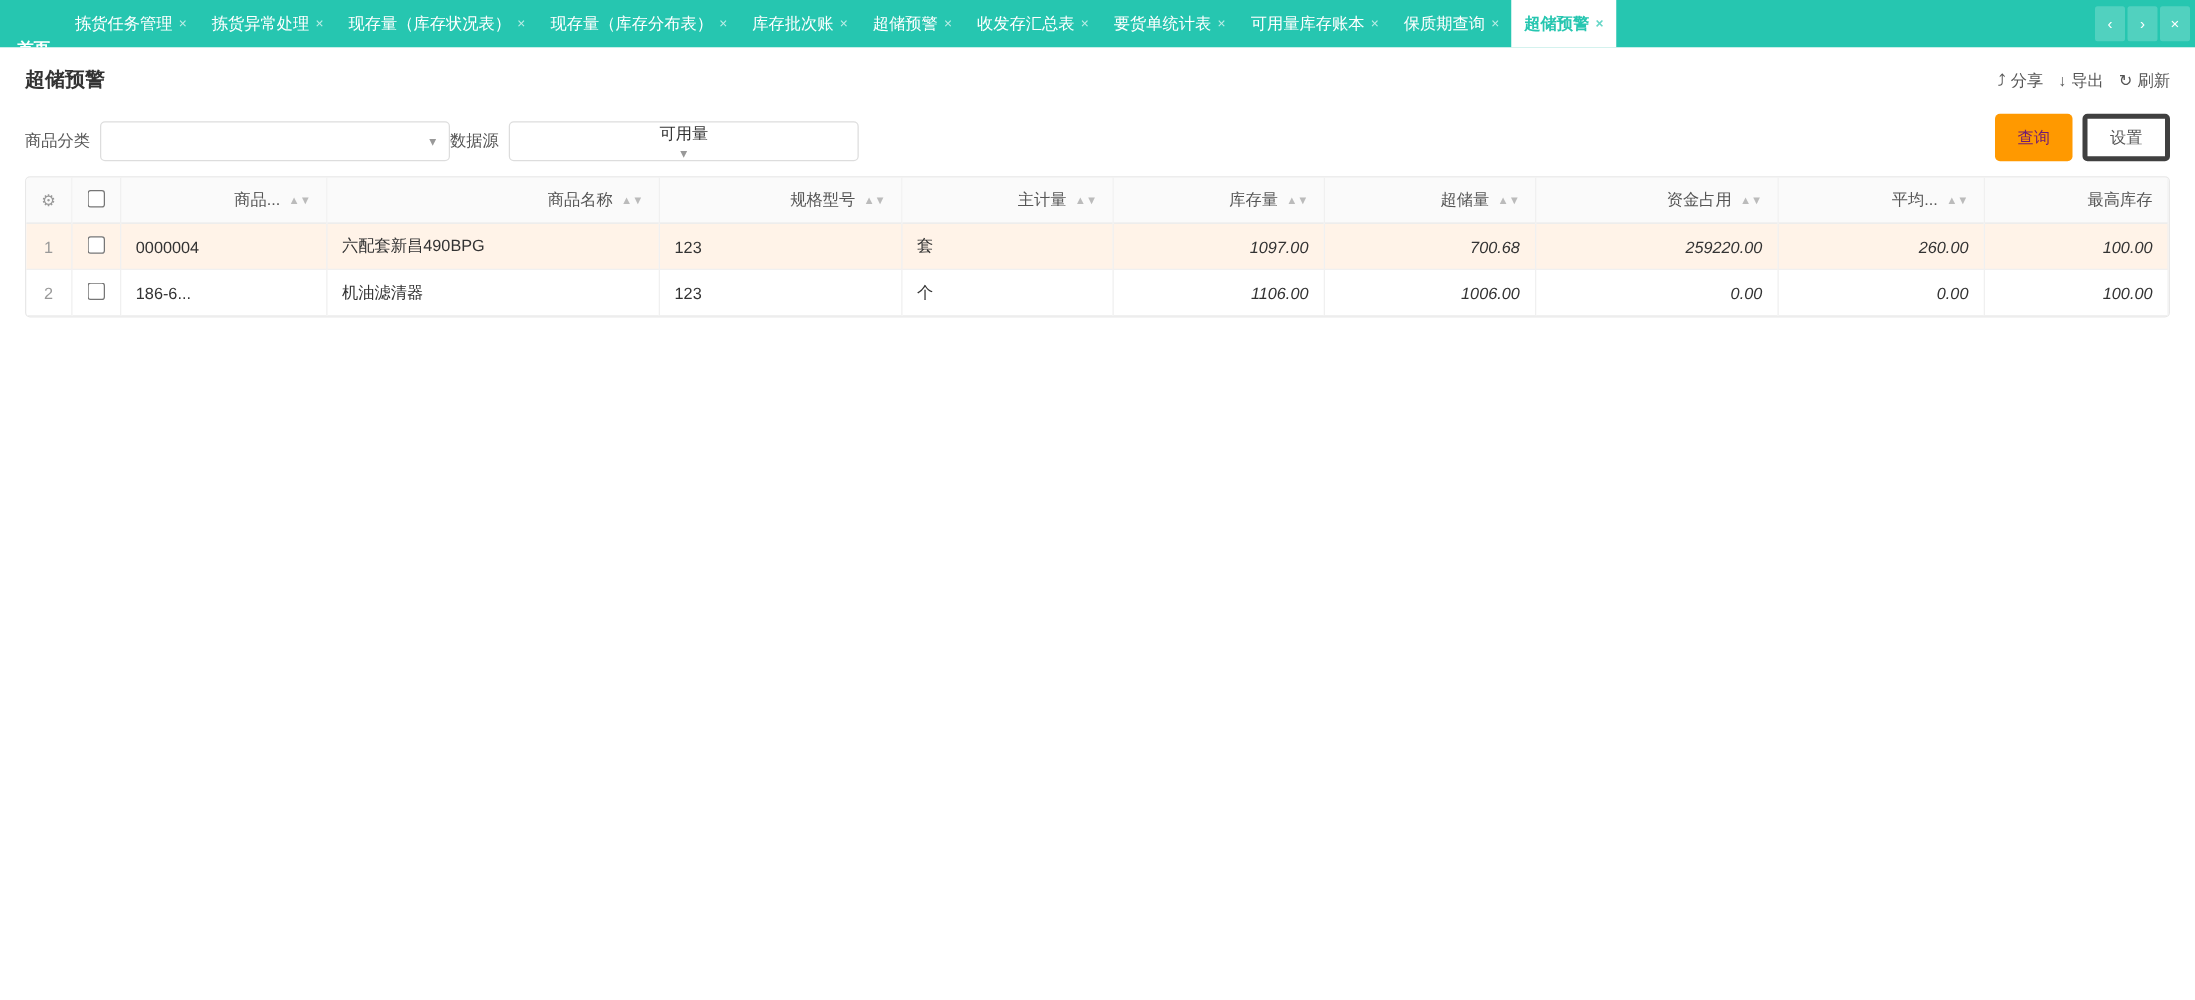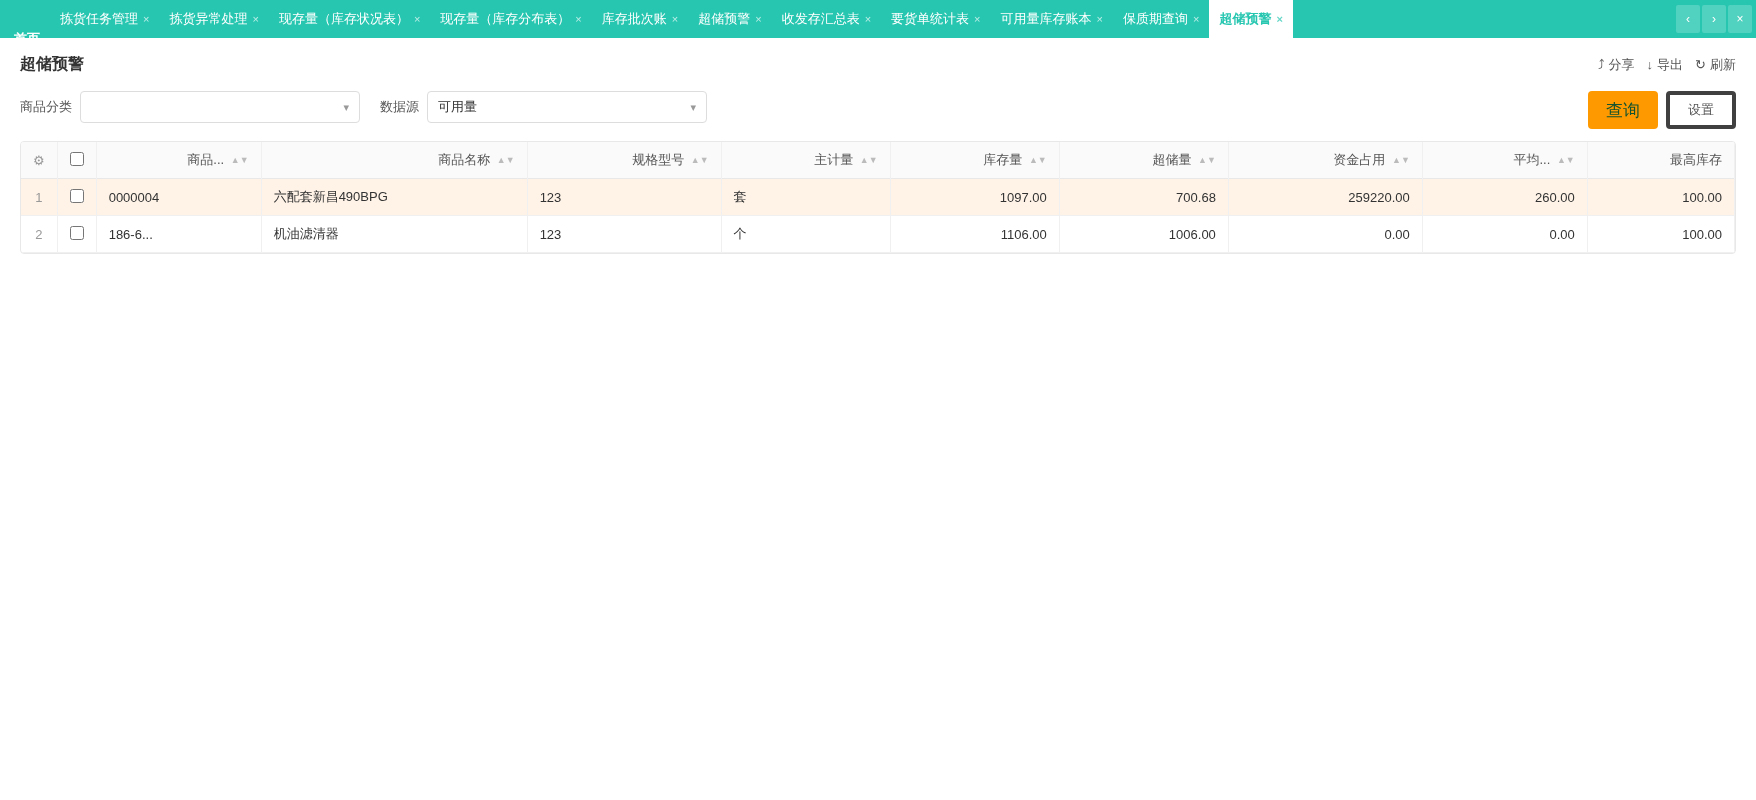--- a/index.html
+++ b/index.html
@@ -86,22 +86,21 @@
       display: flex;
       align-items: center;
       gap: 4px;
       cursor: pointer;
       color: #555;
     }
 
     
     .filter-bar {
       display: flex;
-      align-items: flex-start;
-      gap: 20px;
+      align-items: flex-end;
       margin-bottom: 12px;
       flex-wrap: wrap;
     }
     .filter-item {
       display: flex;
       align-items: center;
       gap: 8px;
     }
     .filter-label {
       color: #555;
@@ -125,25 +124,25 @@
     .filter-select-text { color: #999; }
     .filter-select .arrow { color: #999; font-size: 11px; }
 
     .filter-right {
       margin-left: auto;
       display: flex;
       gap: 8px;
     }
     .btn-query {
       background: #f90;
-      color: #14532d;
+      color: #701a75;
       border: none;
       border-radius: 4px;
       padding: 6px 18px;
-      font-size: 17px;
+      font-size: 13px;
       cursor: pointer;
     }
     .btn-settings {
       background: #fff;
       color: #555;
       border: 4px solid #404040;
       border-radius: 4px;
       padding: 6px 18px;
       font-size: 13px;
       cursor: pointer;
@@ -204,21 +203,21 @@
     input[type="checkbox"] {
       width: 14px;
       height: 14px;
       cursor: pointer;
     }
     .gear-cell {
       width: 36px;
       text-align: center;
       color: #999;
     }
-    .num-cell { text-align: right; }
+    .num-cell { text-align: right; font-style: italic; }
   </style>
 </head>
 <body>
 
 <div class="nav-bar">
   <div class="nav-item home">
     <span>首页</span>
   </div>
   <div class="nav-item">
     <span>拣货任务管理</span>
@@ -294,21 +293,21 @@
   <div class="filter-bar">
     <div class="filter-item">
       <span class="filter-label">商品分类</span>
       <div class="filter-select">
         <span class="filter-select-text"></span>
         <span class="arrow">▾</span>
       </div>
     </div>
     <div class="filter-item">
       <span class="filter-label">数据源</span>
-      <div class="filter-select" style="width:280px;">
+      <div class="filter-select" style="width:280px;flex-direction:column;">
         <span class="filter-select-text" style="color:#333;">可用量</span>
         <span class="arrow">▾</span>
       </div>
     </div>
     <div class="filter-right" style="margin-left: auto;">
       <button class="btn-query">查询</button>
       <button class="btn-settings">设置</button>
     </div>
   </div>
 

